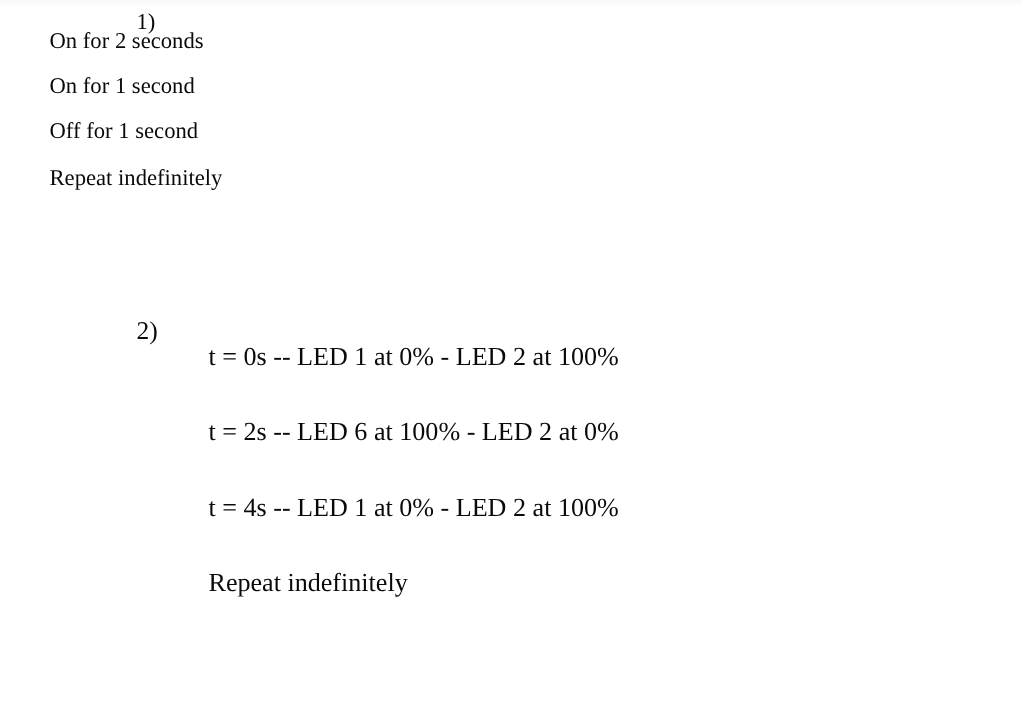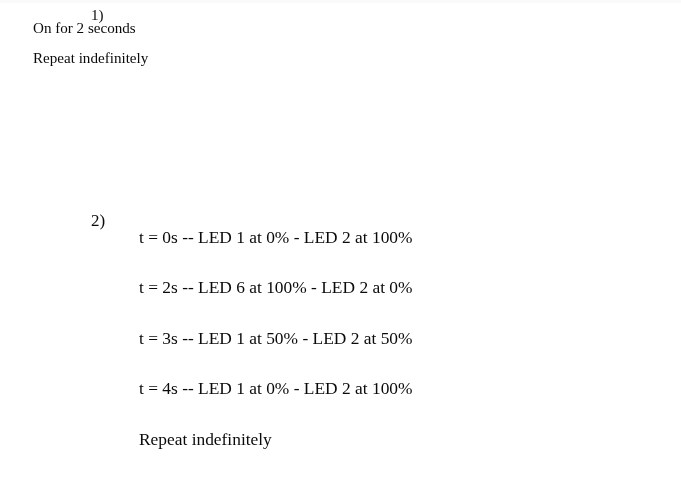--- a/index.html
+++ b/index.html
@@ -111,31 +111,32 @@
   <div class="top-edge"></div>
 
   <div class="content">
 
     <section class="block1">
       <div class="item">
         <span class="item-marker">1)</span>
       </div>
       <ul class="sub-list">
         <li class="sub-line">On for 2 seconds</li>
+        <li class="sub-line">On for 1 second</li>
+        <li class="sub-line">Off for 1 second</li>
         <li class="sub-line">Repeat indefinitely</li>
       </ul>
     </section>
 
     <section class="block2">
       <div class="item">
         <span class="item-marker">2)</span>
       </div>
       <ul class="sub-list">
         <li class="sub-line">t = 0s -- LED 1 at 0% - LED 2 at 100%</li>
         <li class="sub-line">t = 2s -- LED 6 at 100% - LED 2 at 0%</li>
-        <li class="sub-line">t = 3s -- LED 1 at 50% - LED 2 at 50%</li>
         <li class="sub-line">t = 4s -- LED 1 at 0% - LED 2 at 100%</li>
         <li class="sub-line">Repeat indefinitely</li>
       </ul>
     </section>
 
   </div>
 </div>
 
 </body></html>

